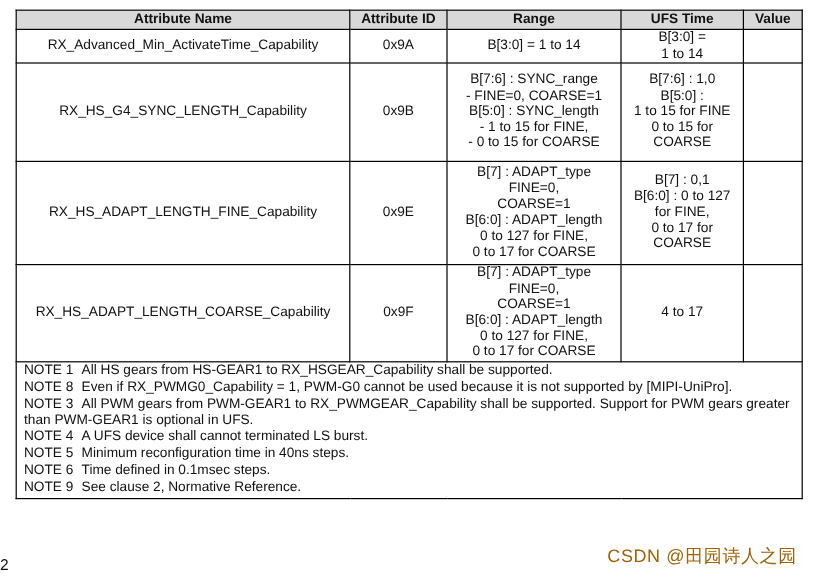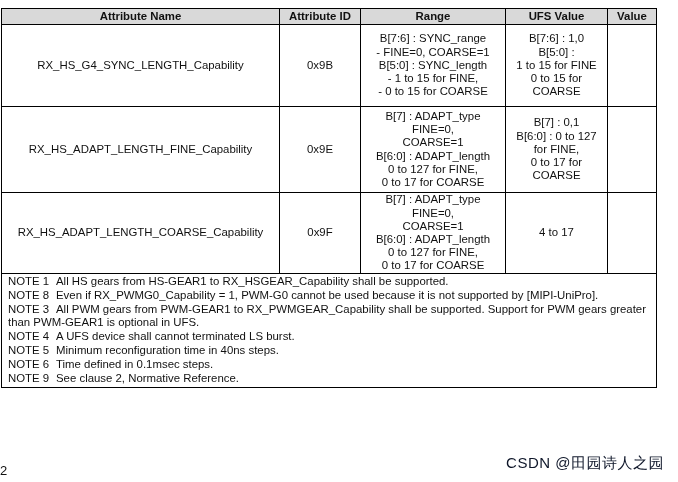--- a/index.html
+++ b/index.html
@@ -1,21 +1,21 @@
 <!DOCTYPE html>
 <html><head>
   <meta charset="utf-8">
   <style>
     html, body { margin: 0; padding: 0; background: #ffffff; }
     body {
       width: 678px; height: 482px; position: relative; overflow: hidden;
       font-family: "Liberation Sans", sans-serif; color: #111;
     }
     table.attr-table {
-      position: absolute; left: 1px; top: 8px;
+      position: absolute; left: 13px; top: 8px;
       width: 655px;
       border-collapse: collapse;
       font-size: 11.4px;
       line-height: 13.2px;
       table-layout: fixed;
     }
     table.attr-table td, table.attr-table th {
       border: 1px solid #000;
       text-align: center;
       vertical-align: middle;
@@ -36,44 +36,52 @@
       line-height: 13.8px;
     }
     .note-line { display: block; }
     .note-label { display: inline-block; width: 48px; }
     .page-num {
       position: absolute; left: 0; top: 464px;
       font-size: 13px; line-height: 14px;
     }
     .watermark {
       position: absolute; right: 14px; top: 454px;
-      font-size: 15px; color: #0f172a; letter-spacing: 0.5px;
+      font-size: 15px; color: #a16207; letter-spacing: 0.5px;
     }
   </style>
 </head>
 <body>
 
 <table class="attr-table">
   <colgroup>
     <col style="width:278px">
     <col style="width:81px">
     <col style="width:145px">
     <col style="width:102px">
     <col style="width:49px">
   </colgroup>
   <thead>
     <tr>
       <th>Attribute Name</th>
       <th>Attribute ID</th>
       <th>Range</th>
-      <th>UFS Value</th>
+      <th>UFS Time</th>
       <th>Value</th>
     </tr>
   </thead>
   <tbody>
+    <tr style="height:28px">
+      <td>RX_Advanced_Min_ActivateTime_Capability</td>
+      <td>0x9A</td>
+      <td>B[3:0] = 1 to 14</td>
+      <td>B[3:0] =
+1 to 14</td>
+      <td></td>
+    </tr>
     <tr style="height:82px">
       <td>RX_HS_G4_SYNC_LENGTH_Capability</td>
       <td>0x9B</td>
       <td>B[7:6] : SYNC_range
 - FINE=0, COARSE=1
 B[5:0] : SYNC_length
 - 1 to 15 for FINE,
 - 0 to 15 for COARSE</td>
       <td>B[7:6] : 1,0
 B[5:0] :

